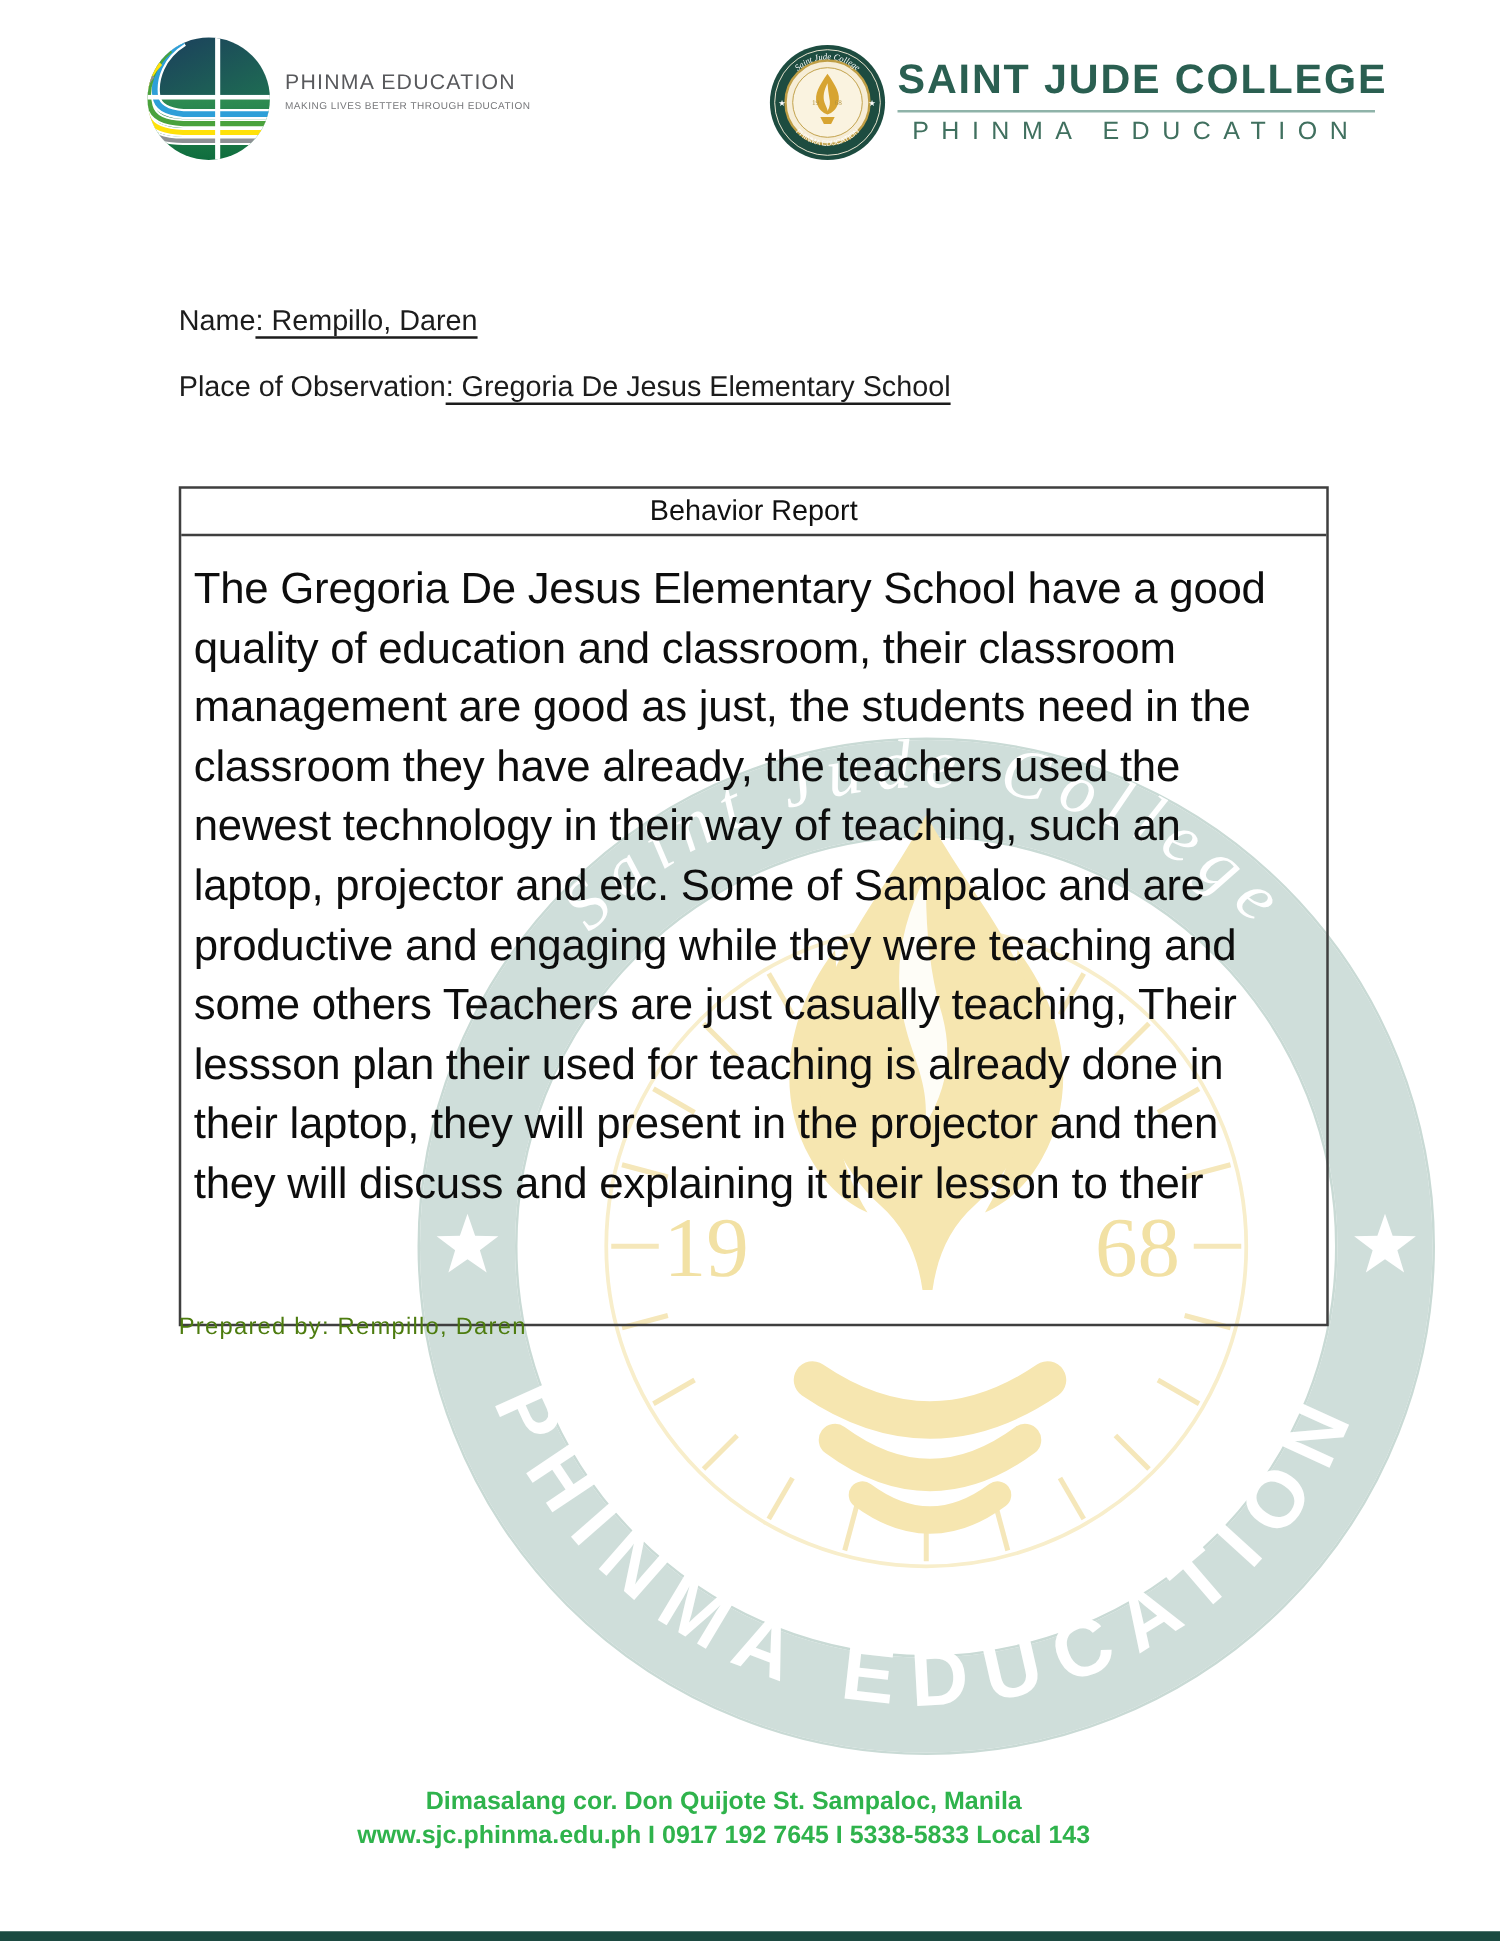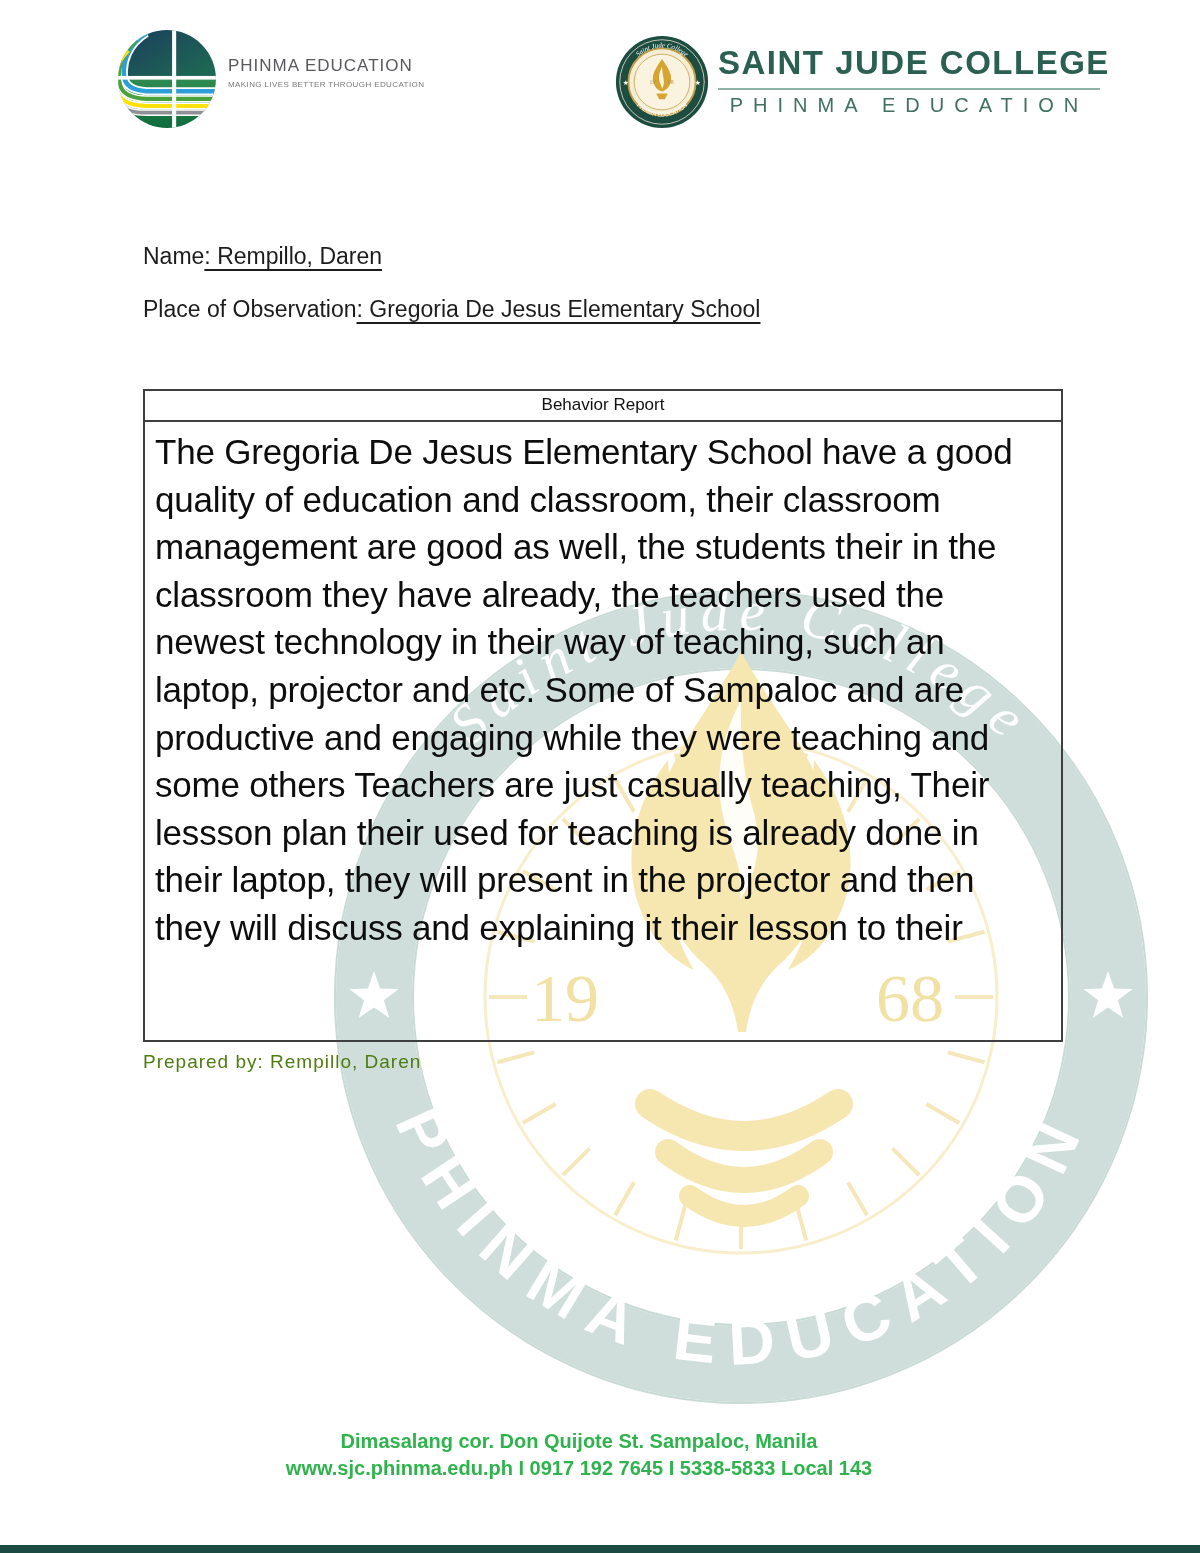--- a/index.html
+++ b/index.html
@@ -32,25 +32,25 @@
   .fields p{margin:0 0 26px 0;}
   .fields .uv{text-decoration:underline;text-decoration-thickness:2px;text-underline-offset:5px;}
 
   
   .report-box{
     position:absolute;left:143px;top:389px;width:916px;
     border:2px solid #3f3f3f;background:transparent;
   }
   .report-header{
     border-bottom:2px solid #3f3f3f;
-    text-align:center;font-size:17px;color:#111;
+    text-align:center;font-size:23px;color:#111;
     padding:4px 0 5px 0;
   }
   .report-body{
-    padding:6px 10px 4px 10px;
+    padding:18px 10px 4px 10px;
     min-height:608px;
     font-size:35px;line-height:47.6px;color:#0d0d0d;letter-spacing:-0.2px;
   }
   .report-body div{white-space:nowrap;}
 
   .prepared{position:absolute;left:143px;top:1051px;font-size:19px;letter-spacing:1px;color:#4d7c0f;}
 
   
   .footer{
     position:absolute;left:0;top:1428px;width:1158px;
@@ -205,21 +205,21 @@
     <div class="fields">
       <p><span>Name</span><span class="uv">: Rempillo, Daren</span></p>
       <p><span>Place of Observation</span><span class="uv">: Gregoria De Jesus Elementary School</span></p>
     </div>
 
     <div class="report-box">
       <div class="report-header">Behavior Report</div>
       <div class="report-body">
         <div>The Gregoria De Jesus Elementary School have a good</div>
         <div>quality of education and classroom, their classroom</div>
-        <div>management are good as well, the students their in the</div>
+        <div>management are good as just, the students need in the</div>
         <div>classroom they have already, the teachers used the</div>
         <div>newest technology in their way of teaching, such an</div>
         <div>laptop, projector and etc. Some of Sampaloc and are</div>
         <div>productive and engaging while they were teaching and</div>
         <div>some others Teachers are just casually teaching, Their</div>
         <div>lessson plan their used for teaching is already done in</div>
         <div>their laptop, they will present in the projector and then</div>
         <div>they will discuss and explaining it their lesson to their</div>
       </div>
     </div>

